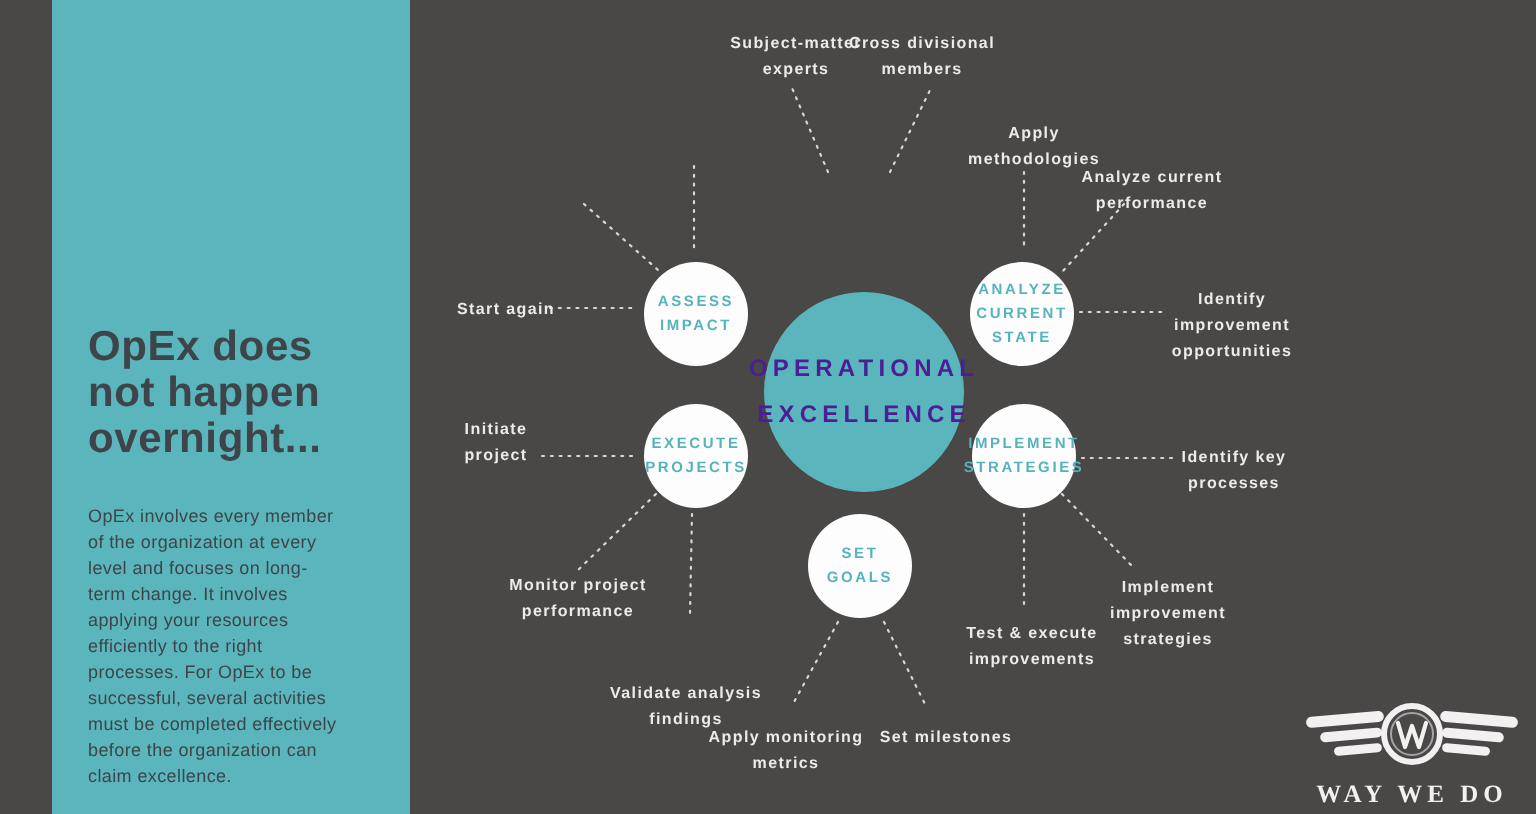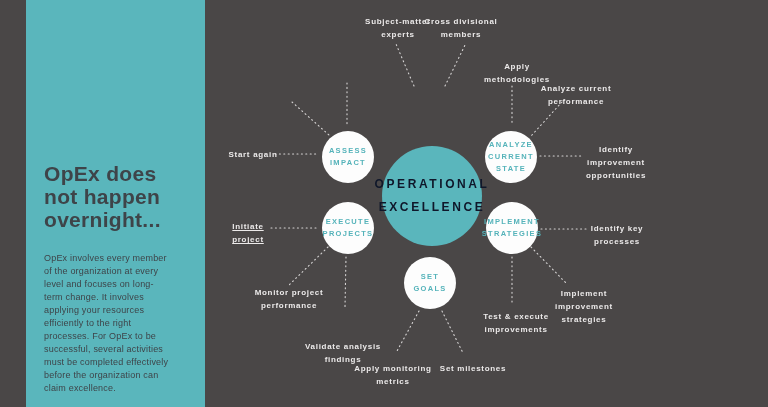--- a/index.html
+++ b/index.html
@@ -18,21 +18,21 @@
 
   
   .connectors{position:absolute;left:0;top:0;width:768px;height:407px;}
   .connectors line{stroke:#d8d6d6;stroke-width:1.1;stroke-linecap:round;
        stroke-dasharray:1 3.4;}
 
   
   .node{position:absolute;border-radius:50%;display:flex;align-items:center;
        justify-content:center;text-align:center;transform:translate(-50%,-50%);}
   .center-node{left:432px;top:196px;width:100px;height:100px;background:#5ab6bc;}
-  .center-label{color:#0f172a;font-size:12px;font-weight:800;letter-spacing:2.6px;
+  .center-label{color:#4c1d95;font-size:12px;font-weight:800;letter-spacing:2.6px;
        line-height:1.9;white-space:pre-line;}
   .sat{width:52px;height:52px;background:#fdfdfd;}
   .sat-label{color:#55b3ba;font-size:7.5px;font-weight:800;letter-spacing:1.3px;
        line-height:1.6;white-space:pre-line;}
   .n-build{left:429px;top:110px;}
   .n-analyze{left:511px;top:157px;}
   .n-implement{left:512px;top:228px;}
   .n-setgoals{left:430px;top:283px;}
   .n-execute{left:348px;top:228px;}
   .n-assess{left:348px;top:157px;}
@@ -46,21 +46,21 @@
   .l-methodologies{left:517px;top:60px;}
   .l-performance{left:576px;top:82px;}
   .l-opportunities{left:616px;top:143px;}
   .l-processes{left:617px;top:222px;}
   .l-impstrategies{left:584px;top:287px;}
   .l-test{left:516px;top:310px;}
   .l-milestones{left:473px;top:362px;}
   .l-metrics{left:393px;top:362px;}
   .l-validate{left:343px;top:313px;margin-top:27px;}
   .l-monitor{left:289px;top:286px;}
-  .l-initiate{left:248px;top:220px;text-align:center;text-decoration:underline;}
+  .l-initiate{left:248px;top:208px;text-align:center;}
   .l-start{left:253px;top:148px;}
 
   
   .logo{position:absolute;left:644px;top:345px;width:124px;height:62px;}
 </style>
 </head>
 <body>
 
 <div class="stage">
 
@@ -138,14 +138,30 @@
   <div class="olabel l-metrics">Apply monitoring
 metrics</div>
   <div class="olabel l-validate">Validate analysis
 findings</div>
   <div class="olabel l-monitor">Monitor project
 performance</div>
   <div class="olabel l-initiate">Initiate
 project</div>
   <div class="olabel l-start">Start again</div>
 
+  <div class="logo">
+    <svg viewBox="0 0 124 62" width="124" height="62">
+      <g fill="#f2f0f0">
+        <rect x="9" y="12" width="39" height="5.5" rx="2.75" transform="rotate(-5 28 15)"></rect>
+        <rect x="16" y="20" width="31" height="5" rx="2.5" transform="rotate(-5 31 22)"></rect>
+        <rect x="23" y="27.5" width="24" height="4.5" rx="2.25" transform="rotate(-5 35 30)"></rect>
+        <rect x="76" y="12" width="39" height="5.5" rx="2.75" transform="rotate(5 96 15)"></rect>
+        <rect x="77" y="20" width="31" height="5" rx="2.5" transform="rotate(5 92 22)"></rect>
+        <rect x="77" y="27.5" width="24" height="4.5" rx="2.25" transform="rotate(5 89 30)"></rect>
+      </g>
+      <circle cx="62" cy="22" r="14" fill="#4a4747" stroke="#f2f0f0" stroke-width="3"></circle>
+      <circle cx="62" cy="22" r="10.5" fill="none" stroke="#f2f0f0" stroke-width="1" opacity="0.55"></circle>
+      <polyline points="55,16.5 58.5,28.5 62,18 65.5,28.5 69,16.5" fill="none" stroke="#f2f0f0" stroke-width="2.1" stroke-linecap="round" stroke-linejoin="round"></polyline>
+      <text x="62" y="56" text-anchor="middle" font-family="Liberation Serif, DejaVu Serif, serif" font-size="12.5" font-weight="bold" letter-spacing="2.5" fill="#f2f0f0">WAY WE DO</text>
+    </svg>
+  </div>
 
 </div>
 
 </body></html>

